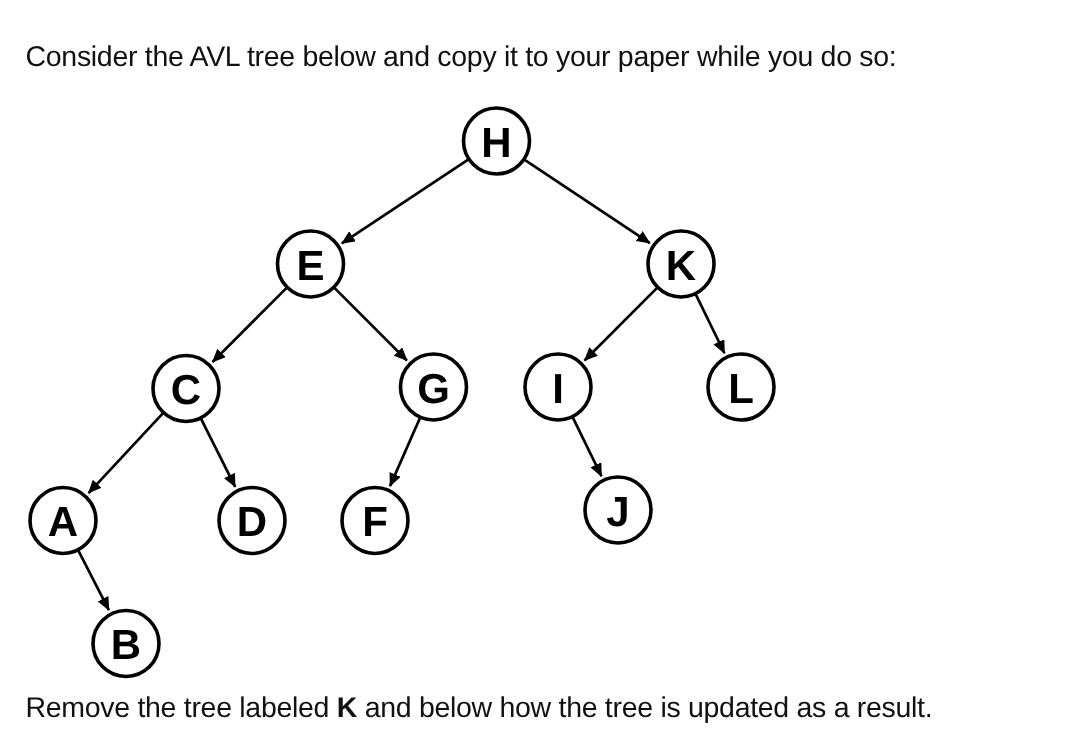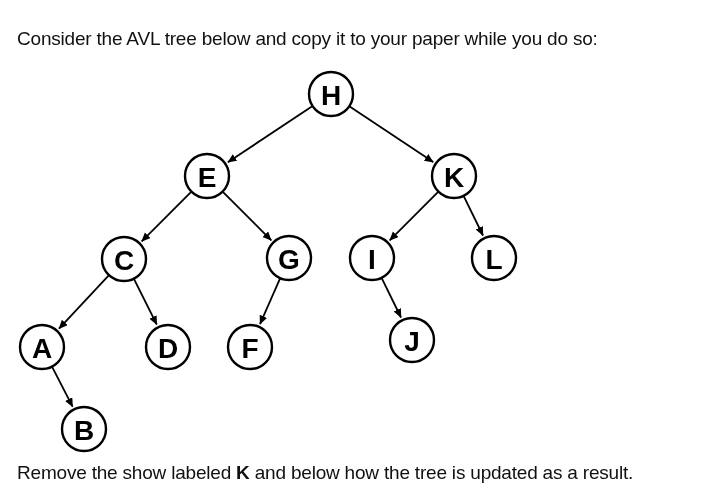--- a/index.html
+++ b/index.html
@@ -104,15 +104,15 @@
           <circle cx="412" cy="340" r="22" class="tree-node-circle"></circle>
           <text x="412" y="341" text-anchor="middle" dominant-baseline="central" class="tree-node-label">J</text>
         </g>
         <g>
           <circle cx="84" cy="429" r="22" class="tree-node-circle"></circle>
           <text x="84" y="430" text-anchor="middle" dominant-baseline="central" class="tree-node-label">B</text>
         </g>
       </g>
   </svg>
 
-  <p class="instruction bottom"><span>Remove the show labeled </span><b>K</b><span> and below how the tree is updated as a result.</span></p>
+  <p class="instruction bottom"><span>Remove the tree labeled </span><b>K</b><span> and below how the tree is updated as a result.</span></p>
 
 </div>
 
 </body></html>

